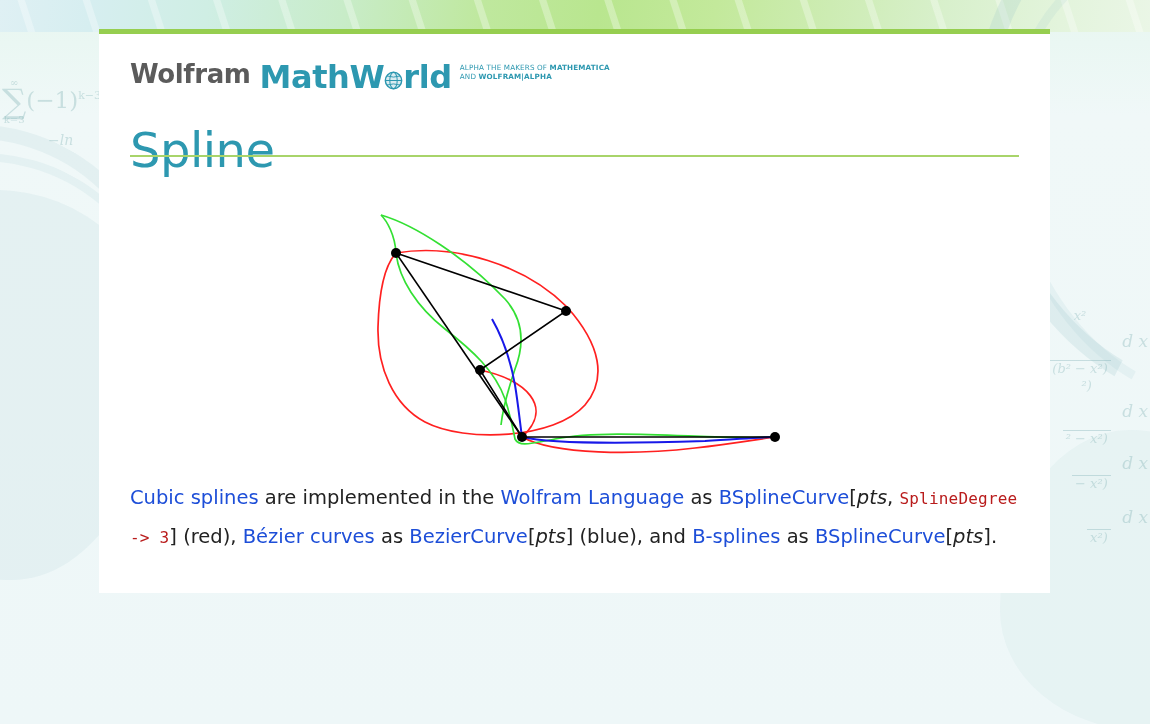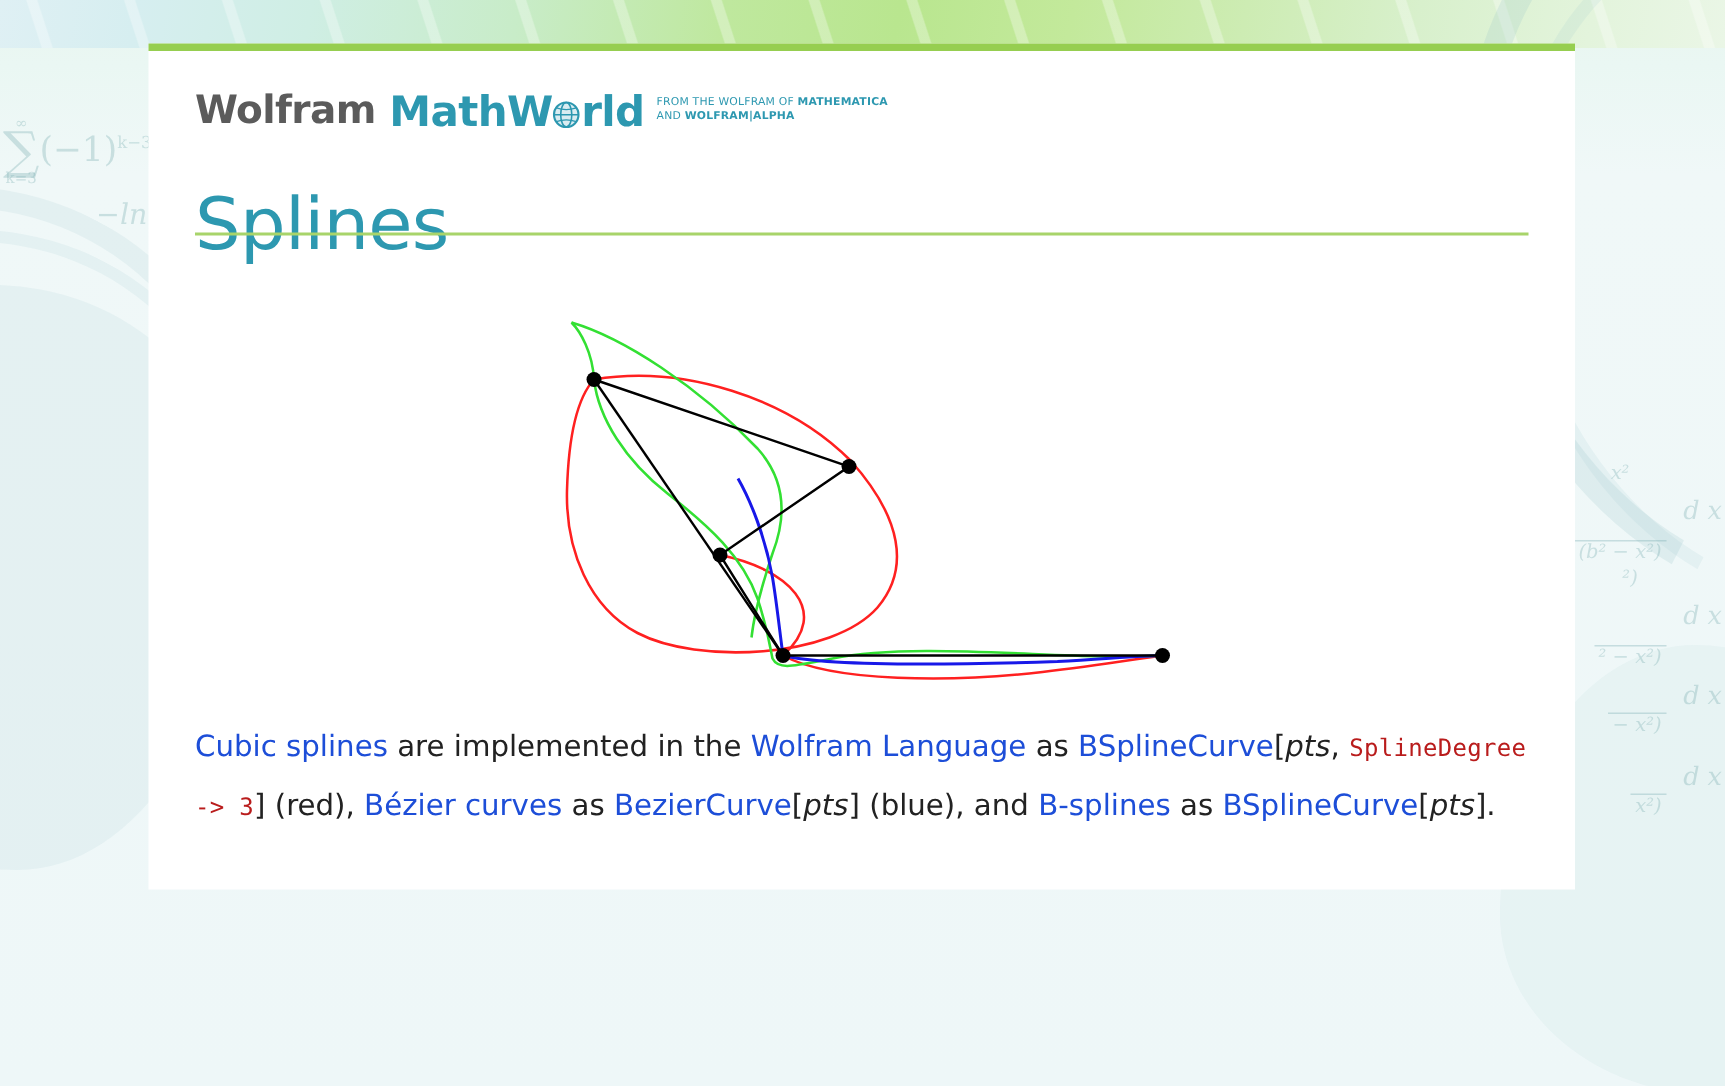--- a/index.html
+++ b/index.html
@@ -71,21 +71,21 @@
   }
   .bg-formula.left-sum {
     left: 2px; top: 78px; font-size: 23px; font-style: normal;
   }
   .bg-formula.left-sum .sum-stack {
     display: inline-block; vertical-align: middle; text-align: center;
     line-height: 1;
   }
   .bg-formula.left-sum .sum-lim { font-size: 10px; display: block; }
   .bg-formula.left-sum .sum-sym { font-size: 34px; display: block; line-height: .8; }
-  .bg-formula.left-ln { left: 64px; top: 132px; font-size: 19px; }
+  .bg-formula.left-ln { left: 48px; top: 132px; font-size: 14px; }
 
   .bg-formula.right-int { right: 2px; font-size: 17px; }
   .frac { display: inline-block; vertical-align: middle; text-align: center; }
   .frac .num { display: block; font-size: 13px; padding: 0 3px; font-style: italic; }
   .frac .den { display: block; border-top: 1px solid rgba(110,165,170,0.32); font-size: 13px; padding: 0 3px; margin-top: 37px; }
 
   
   #card {
     position: absolute;
     left: 99px; top: 29px;
@@ -100,21 +100,21 @@
     position: absolute; left: 31px; top: 27px;
     display: flex; align-items: flex-start;
   }
   .logo-wolfram {
     font-family: "DejaVu Sans", sans-serif;
     font-size: 26px; font-weight: 700; letter-spacing: -0.4px;
     color: #5b5b5b; line-height: 1;
   }
   .logo-mathworld {
     font-family: "DejaVu Sans", sans-serif;
-    font-size: 28px; font-weight: 700; letter-spacing: -0.4px;
+    font-size: 32px; font-weight: 700; letter-spacing: -0.4px;
     color: #2d98b0; line-height: 1; margin-left: 9px;
     display: flex; align-items: baseline;
   }
   .globe-o {
     display: inline-block; width: 19px; height: 19px;
     margin: 0 0px; position: relative; top: 2px;
   }
   .tagline {
     margin-left: 8px; margin-top: 3px;
     font-family: "DejaVu Sans", sans-serif;
@@ -234,26 +234,26 @@
           <ellipse cx="10" cy="10" rx="3.9" ry="8.6" fill="none" stroke="#2d98b0" stroke-width="1.1"></ellipse>
           <line x1="1.4" y1="10" x2="18.6" y2="10" stroke="#2d98b0" stroke-width="1.1"></line>
           <path d="M3 5.2 Q10 7.6 17 5.2" fill="none" stroke="#2d98b0" stroke-width="1"></path>
           <path d="M3 14.8 Q10 12.4 17 14.8" fill="none" stroke="#2d98b0" stroke-width="1"></path>
           <circle cx="10" cy="10" r="8.6" fill="#2d98b0" opacity="0.18"></circle>
         </svg>
       </span>
       <span>rld</span>
     </span>
     <span class="tagline">
-      <span><span>FROM THE WOLFRAM OF </span><span class="b">MATHEMATICA</span></span><br>
+      <span><span>ALPHA THE MAKERS OF </span><span class="b">MATHEMATICA</span></span><br>
       <span><span>AND </span><span class="b">WOLFRAM|ALPHA</span></span>
     </span>
   </div>
 
-  <h1 id="page-title">Splines</h1>
+  <h1 id="page-title">Spline</h1>
   <div id="title-rule"></div>
 
   <div id="figure-wrap">
     <svg id="spline-figure" width="420" height="260" viewBox="370 195 420 260">
 
       <path fill="none" stroke="#ff2020" stroke-width="1.7" d="M401,246
                C 460,236 530,258 572,300
                C 606,338 612,372 590,398
                C 560,432 470,436 430,415
                C 398,398 382,360 383,320

